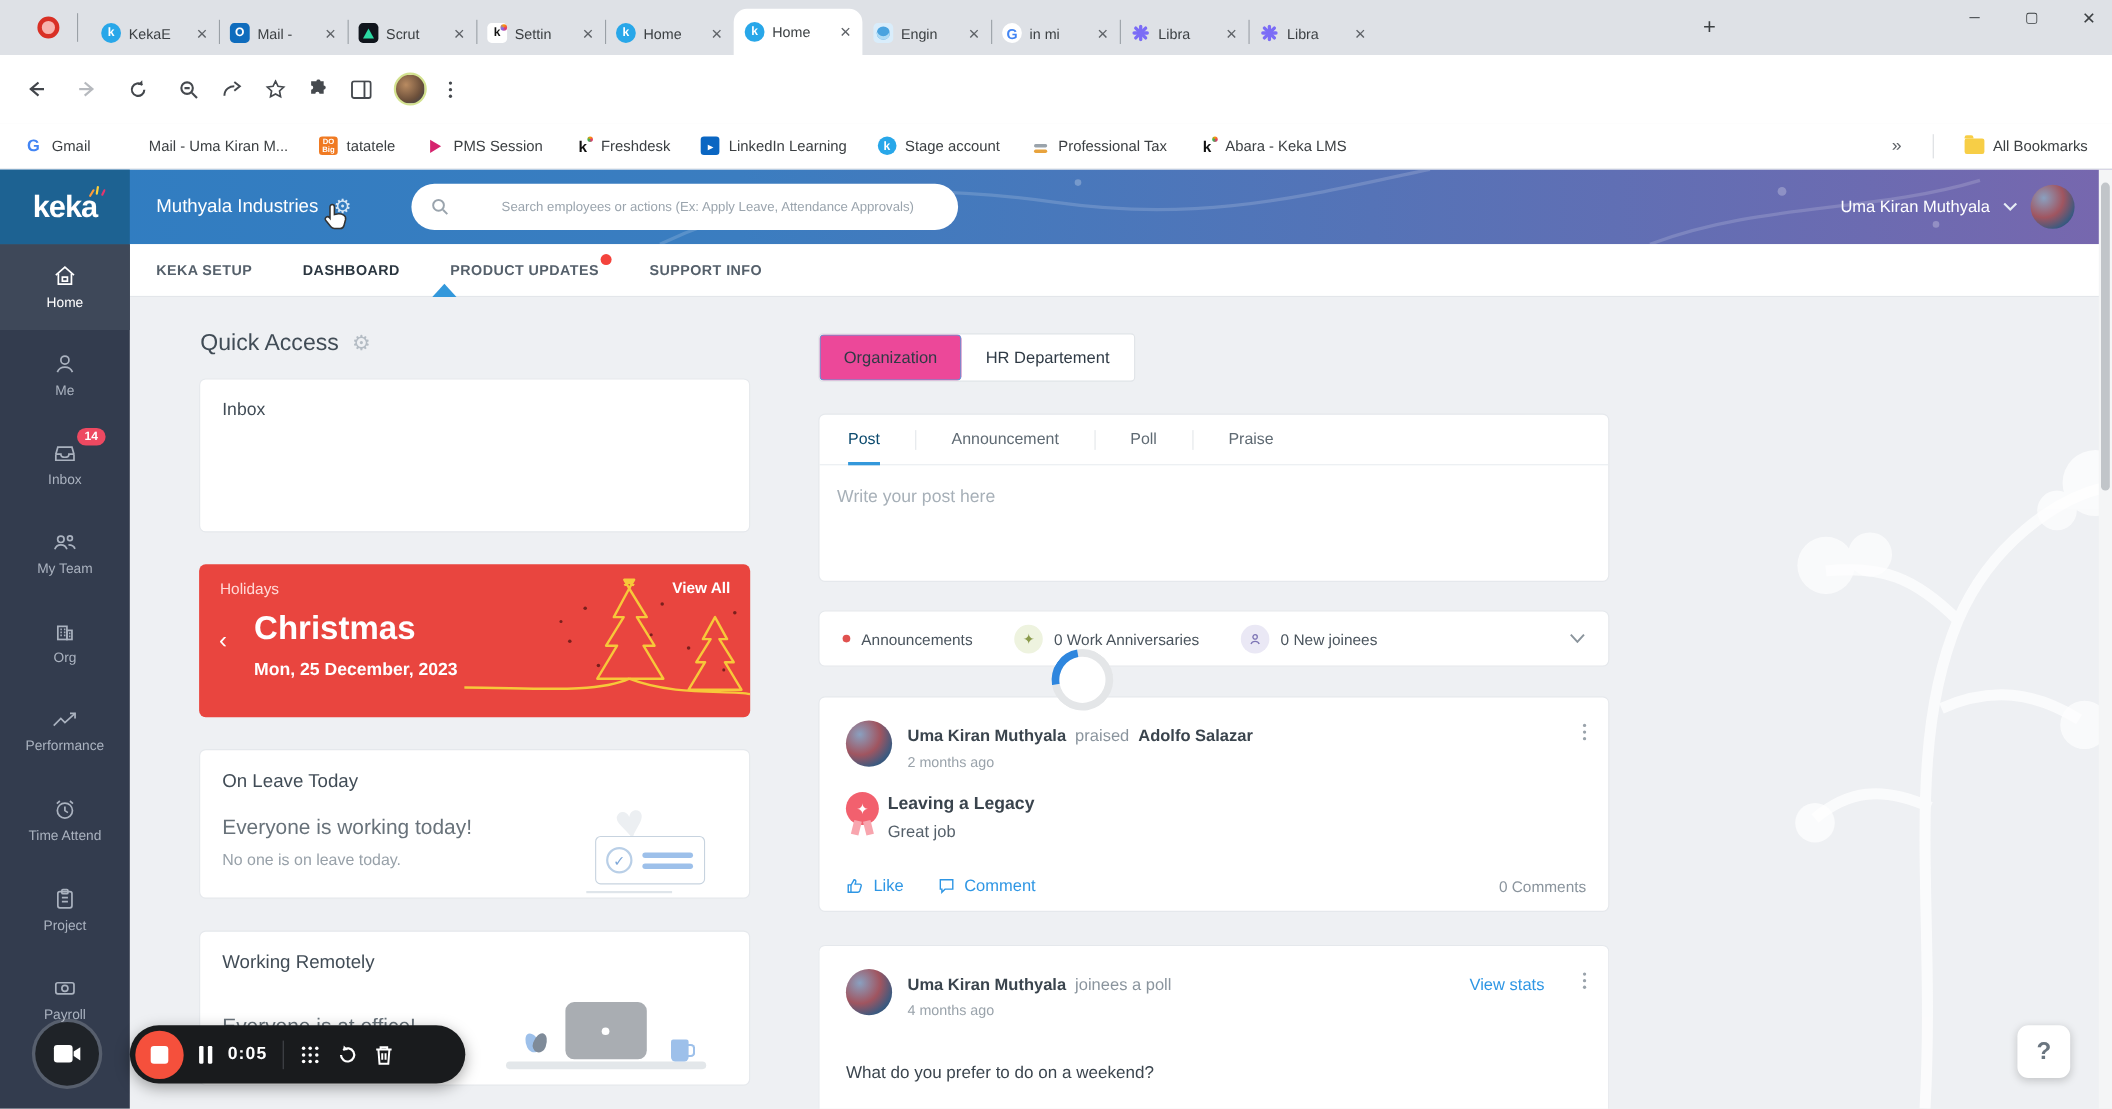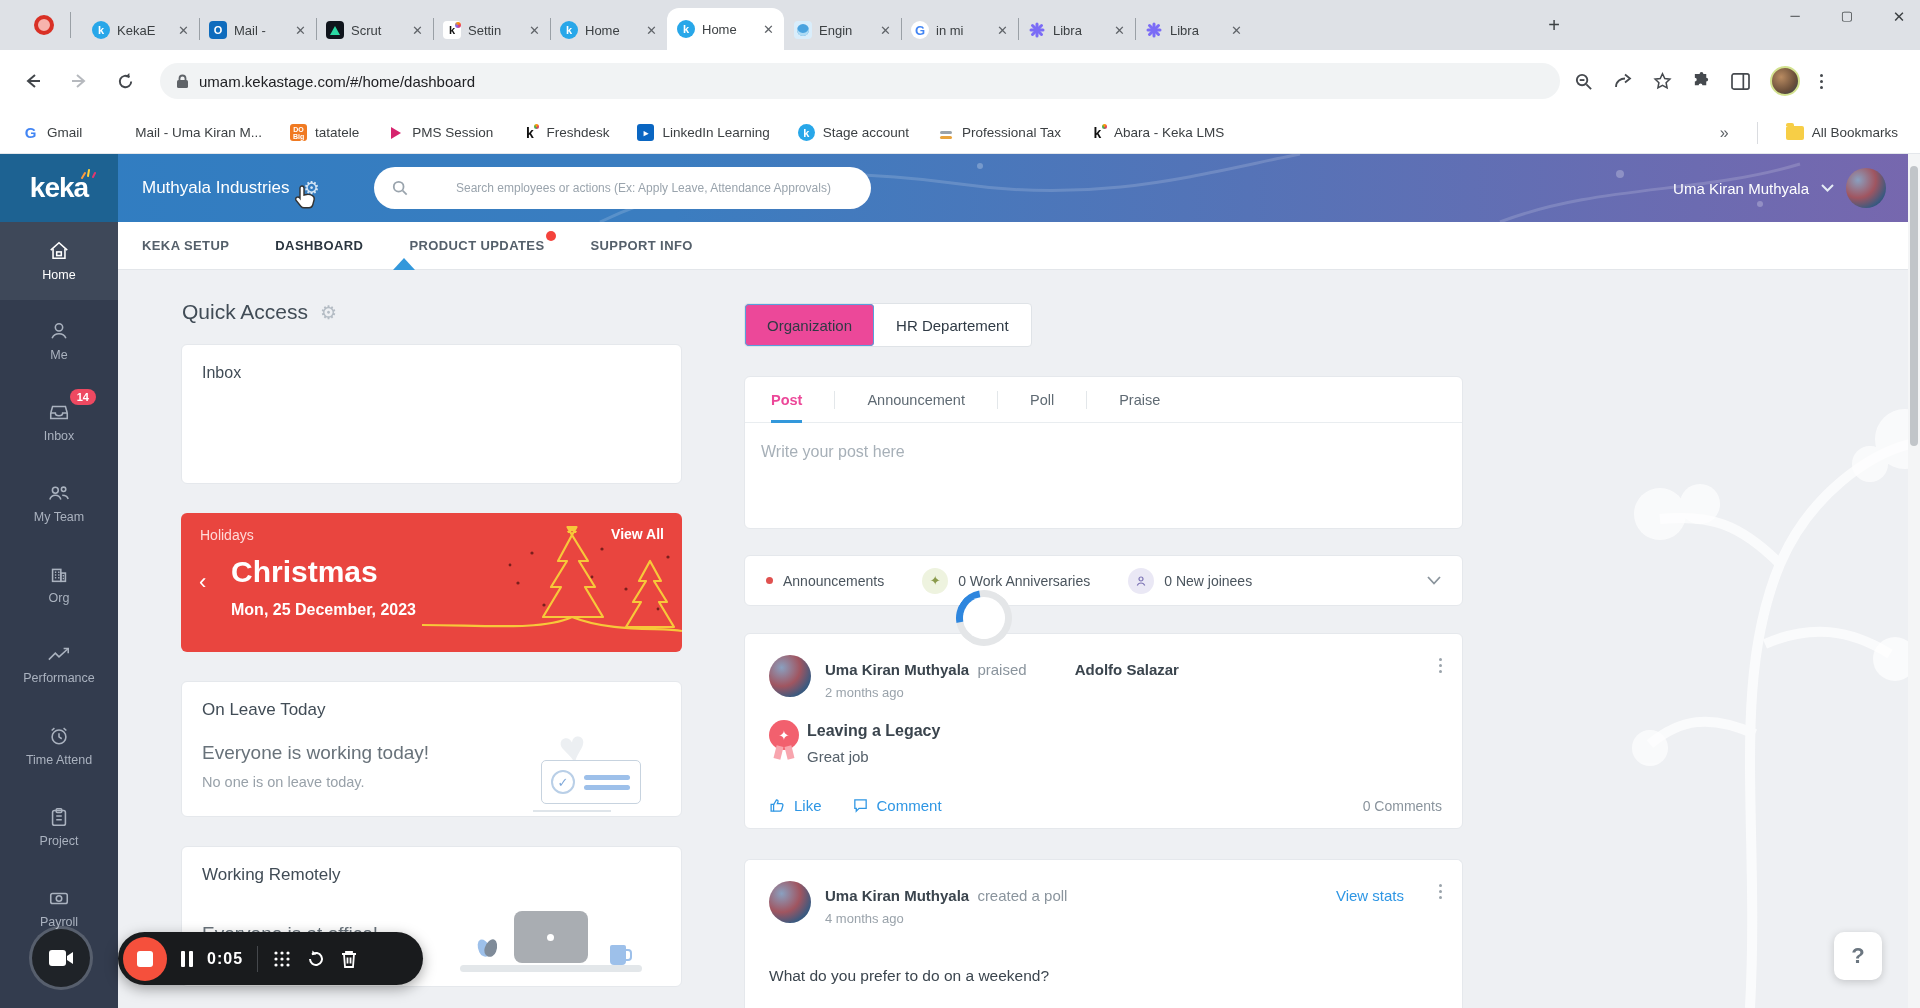--- a/index.html
+++ b/index.html
@@ -165,21 +165,21 @@
 
   
   .scope { position:absolute; left:744px; top:149px; height:44px; display:flex; background:#fff;
     border:1px solid #dfe3e7; border-radius:4px; overflow:hidden; }
   .scope .seg { padding:0 22px; display:flex; align-items:center; font-size:15px; color:#2f3a45; cursor:pointer; }
   .scope .seg.active { background:#ec4899; box-shadow:inset 0 0 0 1px #58a0dc; border-radius:4px; }
 
   .composer { left:744px; top:222px; width:719px; height:153px; }
   .ctabs { display:flex; align-items:center; height:46px; border-bottom:1px solid #e9edf0; padding-left:26px; }
   .ctab { font-size:14.5px; color:#5f6a73; padding:0 0 0 0; height:46px; display:flex; align-items:center; cursor:pointer; position:relative; }
-  .ctab.active { color:#ec4899;font-weight:bold; }
+  .ctab.active { color:#0c4a6e; }
   .ctab.active::after { content:""; position:absolute; left:0; bottom:0; width:100%; height:3px; background:#3398db; }
   .ctab-sep { width:1px; height:18px; background:#e3e7ea; margin:0 32px; }
   .cbody { padding:20px 16px; font-size:16px; color:#a7b0b8; cursor:text; height:106px; }
 
   .digest { left:744px; top:401px; width:719px; height:51px; display:flex; align-items:center; padding:0 21px; gap:10px; }
   .digest .dot { width:7px; height:7px; border-radius:50%; background:#e0514f; }
   .digest .txt { font-size:14px; color:#4a545d; }
   .digest .ic { width:26px; height:26px; border-radius:50%; display:flex; align-items:center; justify-content:center; font-size:13px; }
   .digest .ic.green { background:#eef3df; color:#8a9a4b; margin-left:28px; }
   .digest .ic.purple { background:#eae8f5; color:#7d74b5; margin-left:28px; }
@@ -333,27 +333,20 @@
     <svg width="20" height="20" viewBox="0 0 20 20" fill="none" stroke="currentColor" stroke-width="2">
         <path d="M8 4 L15 10 L8 16"></path>
         <line x1="3" y1="10" x2="15" y2="10"></line>
       </svg>
   </div>
   <div class="navbtn">
     <svg width="19" height="19" viewBox="0 0 20 20" fill="none" stroke="currentColor" stroke-width="2">
         <path d="M16 10 a6 6 0 1 1 -2-4.5"></path>
         <path d="M14 1 L14.3 5.8 L9.6 5.2" fill="currentColor" stroke="none"></path>
       </svg>
-  </div>
-  <div class="omnibox">
-    <svg width="13" height="15" viewBox="0 0 13 15" fill="#5f6368">
-        <rect x="1" y="6" width="11" height="8" rx="1.5"></rect>
-        <path d="M3.5 6 V4.5 a3 3 0 0 1 6 0 V6" fill="none" stroke="#5f6368" stroke-width="1.8"></path>
-      </svg>
-    <span class="url">umam.kekastage.com/#/home/dashboard</span>
   </div>
   <div class="tool-icons">
     <span class="ico">
       <svg width="19" height="19" viewBox="0 0 20 20" fill="none" stroke="currentColor" stroke-width="2">
           <circle cx="8.5" cy="8.5" r="5.5"></circle>
           <line x1="13" y1="13" x2="18" y2="18"></line>
           <line x1="6" y1="8.5" x2="11" y2="8.5"></line>
         </svg>
     </span>
     <span class="ico">
@@ -689,21 +682,21 @@
     </span>
   </div>
 
   <div class="spinner"></div>
 
   <div class="card post post1">
     <span class="avatar-post"></span>
     <span class="pline">
       <span class="nm" style="margin-right: 4px;">Uma Kiran Muthyala</span>
       <span style="margin-right: 4px;">praised</span>
-      <span class="nm" style="margin-right: 4px; margin-left: 40px;">Adolfo Salazar</span>
+      <span class="nm" style="margin-right: 4px;">Adolfo Salazar</span>
     </span>
     <span class="ptime">2 months ago</span>
     <span class="kebab dots3">
         <i></i>
         <i></i>
         <i></i>
       </span>
     <span class="praise-badge">✦</span>
     <span class="praise-title">Leaving a Legacy</span>
     <span class="praise-note">Great job</span>
@@ -722,21 +715,21 @@
         <span>Comment</span>
       </span>
       <span class="ccount">0 Comments</span>
     </div>
   </div>
 
   <div class="card post post2">
     <span class="avatar-post"></span>
     <span class="pline">
       <span class="nm" style="margin-right: 4px;">Uma Kiran Muthyala</span>
-      <span style="margin-right: 4px;">created a poll</span>
+      <span style="margin-right: 4px;">joinees a poll</span>
     </span>
     <span class="ptime">4 months ago</span>
     <span class="viewstats">View stats</span>
     <span class="kebab dots3">
         <i></i>
         <i></i>
         <i></i>
       </span>
     <span class="question">What do you prefer to do on a weekend?</span>
   </div>

